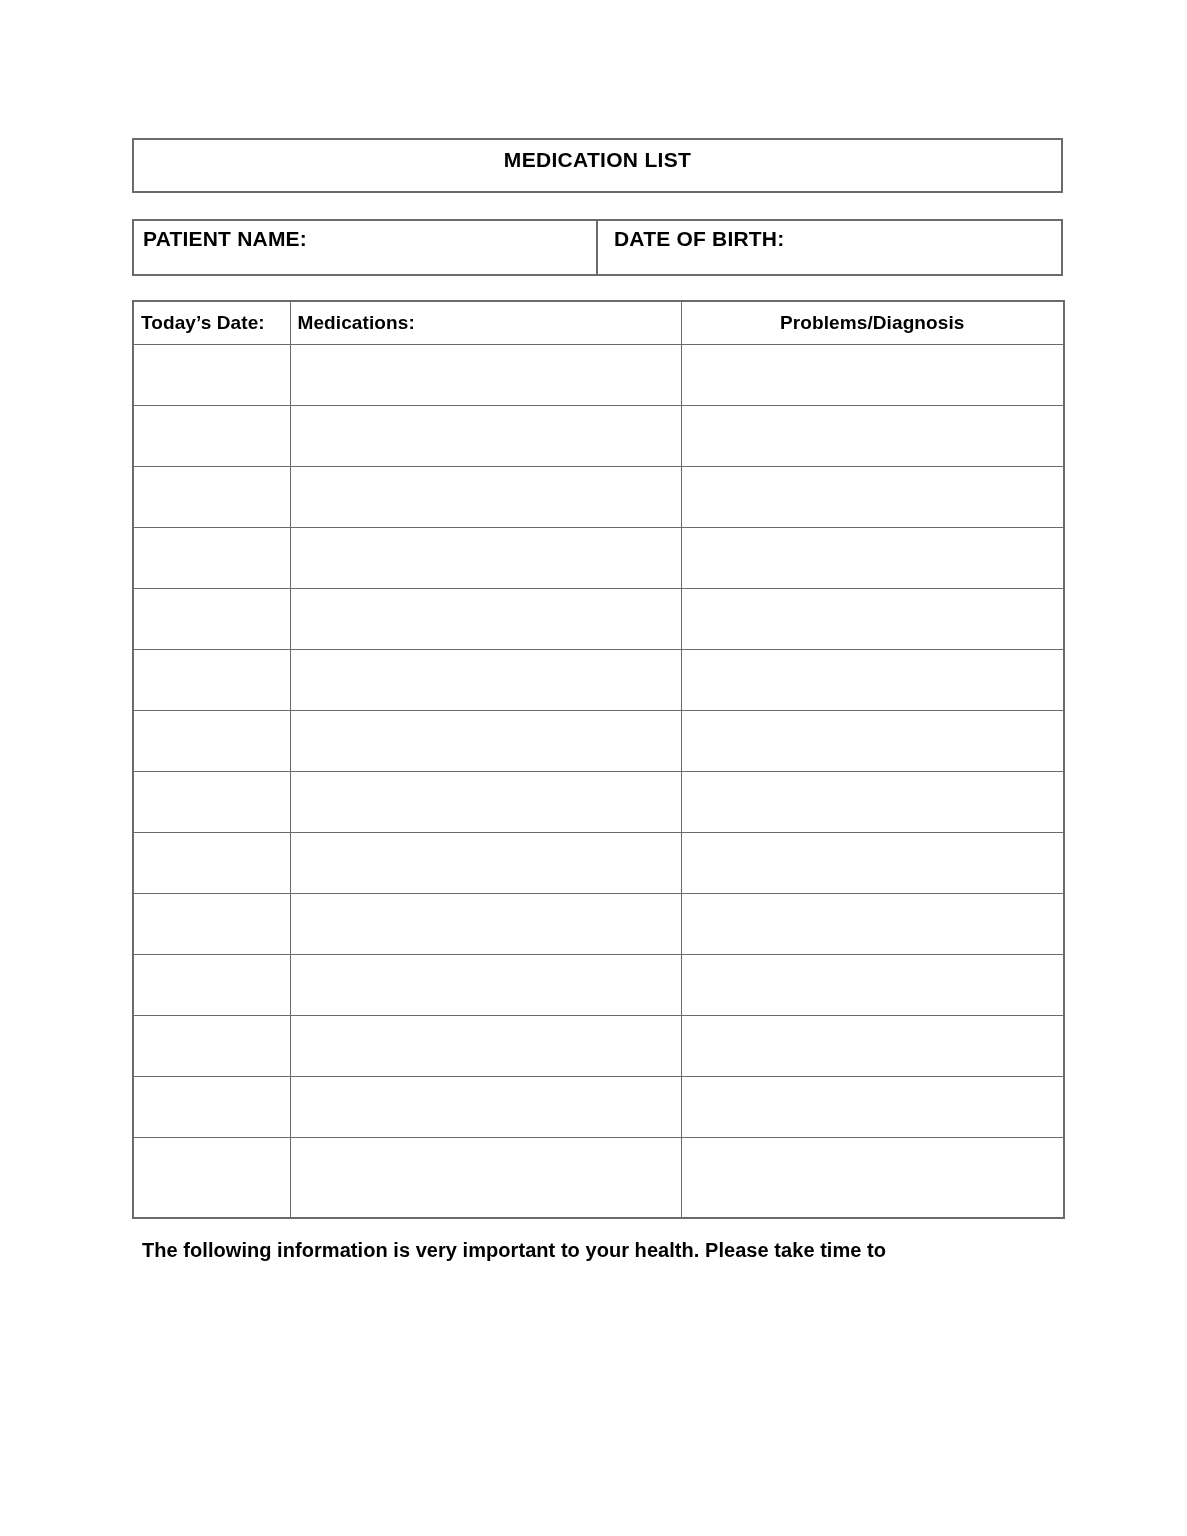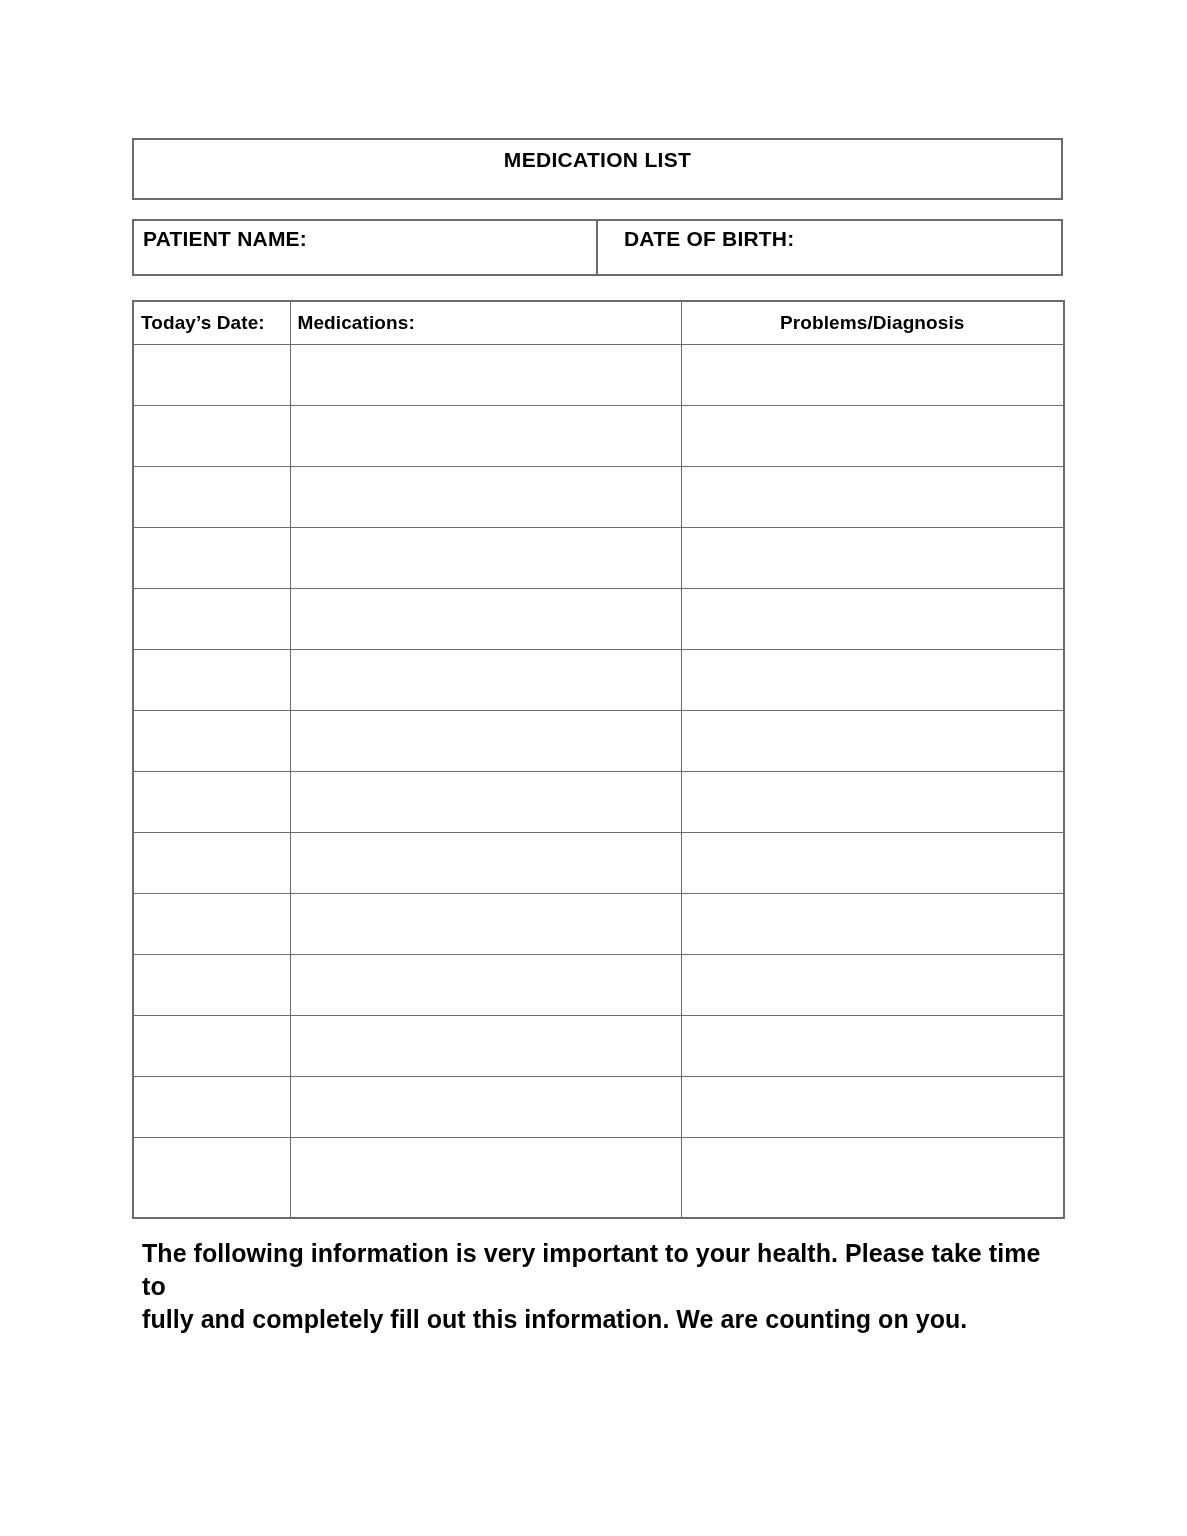--- a/index.html
+++ b/index.html
@@ -24,21 +24,21 @@
     height: 1536px;
     background: #ffffff;
   }
 
   
   .title-box {
     position: absolute;
     left: 132px;
     top: 138px;
     width: 931px;
-    height: 62px;
+    height: 55px;
     border: 2px solid #6b6b6b;
     box-sizing: border-box;
     background: #ffffff;
   }
   .title-text {
     display: block;
     text-align: center;
     font-size: 21px;
     font-weight: bold;
     letter-spacing: 0.3px;
@@ -62,21 +62,21 @@
     box-sizing: border-box;
     padding: 6px 0 0 9px;
     display: block;
   }
   .patient-cell.left {
     width: 464px;
     border-right: 2px solid #6b6b6b;
   }
   .patient-cell.right {
     flex: 1 1 auto;
-    padding-left: 26px;
+    padding-left: 16px;
   }
   .field-label {
     font-size: 21px;
     font-weight: bold;
     letter-spacing: 0.2px;
     line-height: 1.15;
     display: block;
   }
 
   
@@ -127,21 +127,21 @@
   .med-table {
     border: 2px solid #6b6b6b;
   }
 
   
   .footer-note {
     position: absolute;
     left: 142px;
     top: 1237px;
     width: 900px;
-    font-size: 25px;
+    font-size: 20px;
     font-weight: bold;
     line-height: 1.32;
     letter-spacing: 0.05px;
   }
   .footer-line {
     display: block;
   }
 </style>
 </head>
 <body>
@@ -244,16 +244,15 @@
         <tr class="tall">
           <td></td>
           <td></td>
           <td></td>
         </tr>
       </tbody>
   </table>
 
   <div class="footer-note">
     <span class="footer-line">The following information is very important to your health. Please take time to</span>
-    <span class="footer-line">fully and completely fill out this information. We are counting on you.</span>
   </div>
 
 </div>
 
 </body></html>

